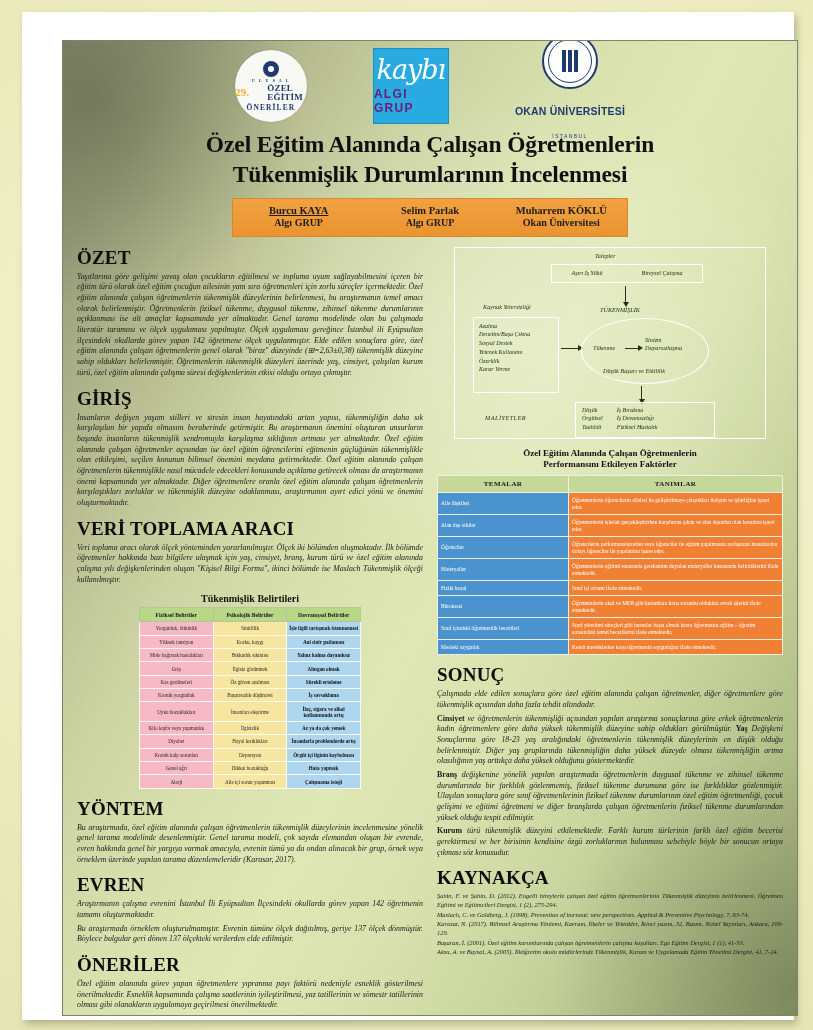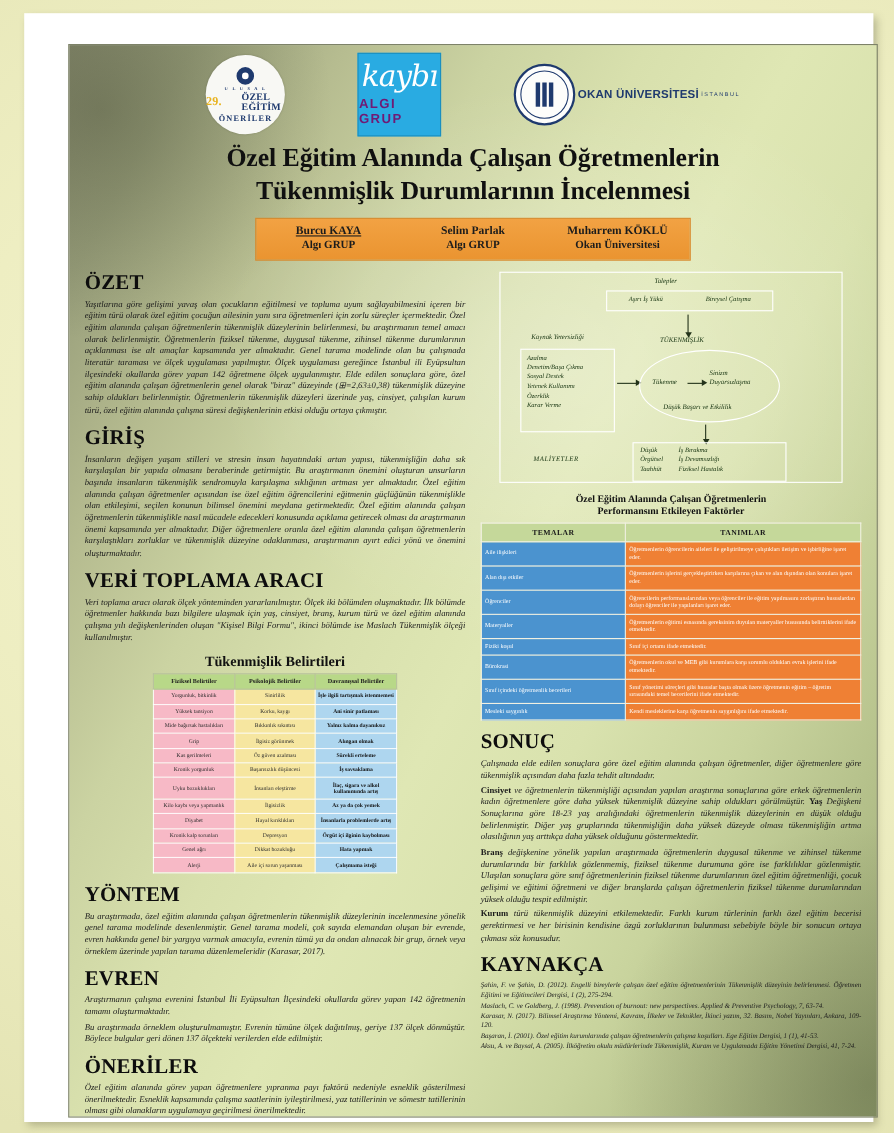--- a/index.html
+++ b/index.html
@@ -93,21 +93,21 @@
     border: 1px solid #1a8fc0;
   }
   .algi-script {
     font-family: "DejaVu Serif", serif;
     font-style: italic; font-size: 27px; color: #ffffff;
     line-height: .95; letter-spacing: -1px;
   }
   .algi-word { font-size: 12px; font-weight: bold; color:#701a75; letter-spacing: 1.3px; margin-top:5px;
     font-family:"Liberation Sans", sans-serif; }
 
-  .logo-okan { display:flex; flex-direction:row; align-items:center; gap:2px; }
+  .logo-okan { display:flex; flex-direction:column; align-items:center; gap:16px; }
   .okan-seal {
     width: 56px; height: 56px; border-radius: 50%;
     border: 2px solid #1f3a6e; background: #fdfdfb;
     display:flex; align-items:center; justify-content:center; position:relative;
   }
   .okan-seal::before{
     content:""; position:absolute; inset:4px; border-radius:50%; border:1px solid #1f3a6e;
   }
   .okan-col { display:flex; gap:2px; }
   .okan-col i { display:block; width:4px; height:22px; background:#1f3a6e; }
@@ -144,21 +144,21 @@
   h2.sec.first { margin-top: 0; }
   p.body {
     font-size: 7.9px; line-height: 1.35; color: #1a1a1a;
     font-style: italic; text-align: justify; margin: 0 0 3px 0;
     font-family: "Liberation Serif", serif;
   }
   p.body b { font-style: normal; }
 
   
   .tbl-caption {
-    text-align: center; font-weight: bold; font-size: 13px; margin: 8px 0 3px 0; color:#111;
+    text-align: center; font-weight: bold; font-size: 10px; margin: 8px 0 3px 0; color:#111;
   }
   table.sym {
     width: 222px; margin: 0 auto; border-collapse: collapse;
     table-layout: fixed; border: 1px solid #8f9878;
   }
   table.sym th {
     font-size: 5.6px; font-weight: bold; padding: 3.5px 1px;
     text-align: center; color: #1a1a1a; border: 1px solid #b9c39c;
   }
   table.sym th.c1 { background: #b8d888; }

